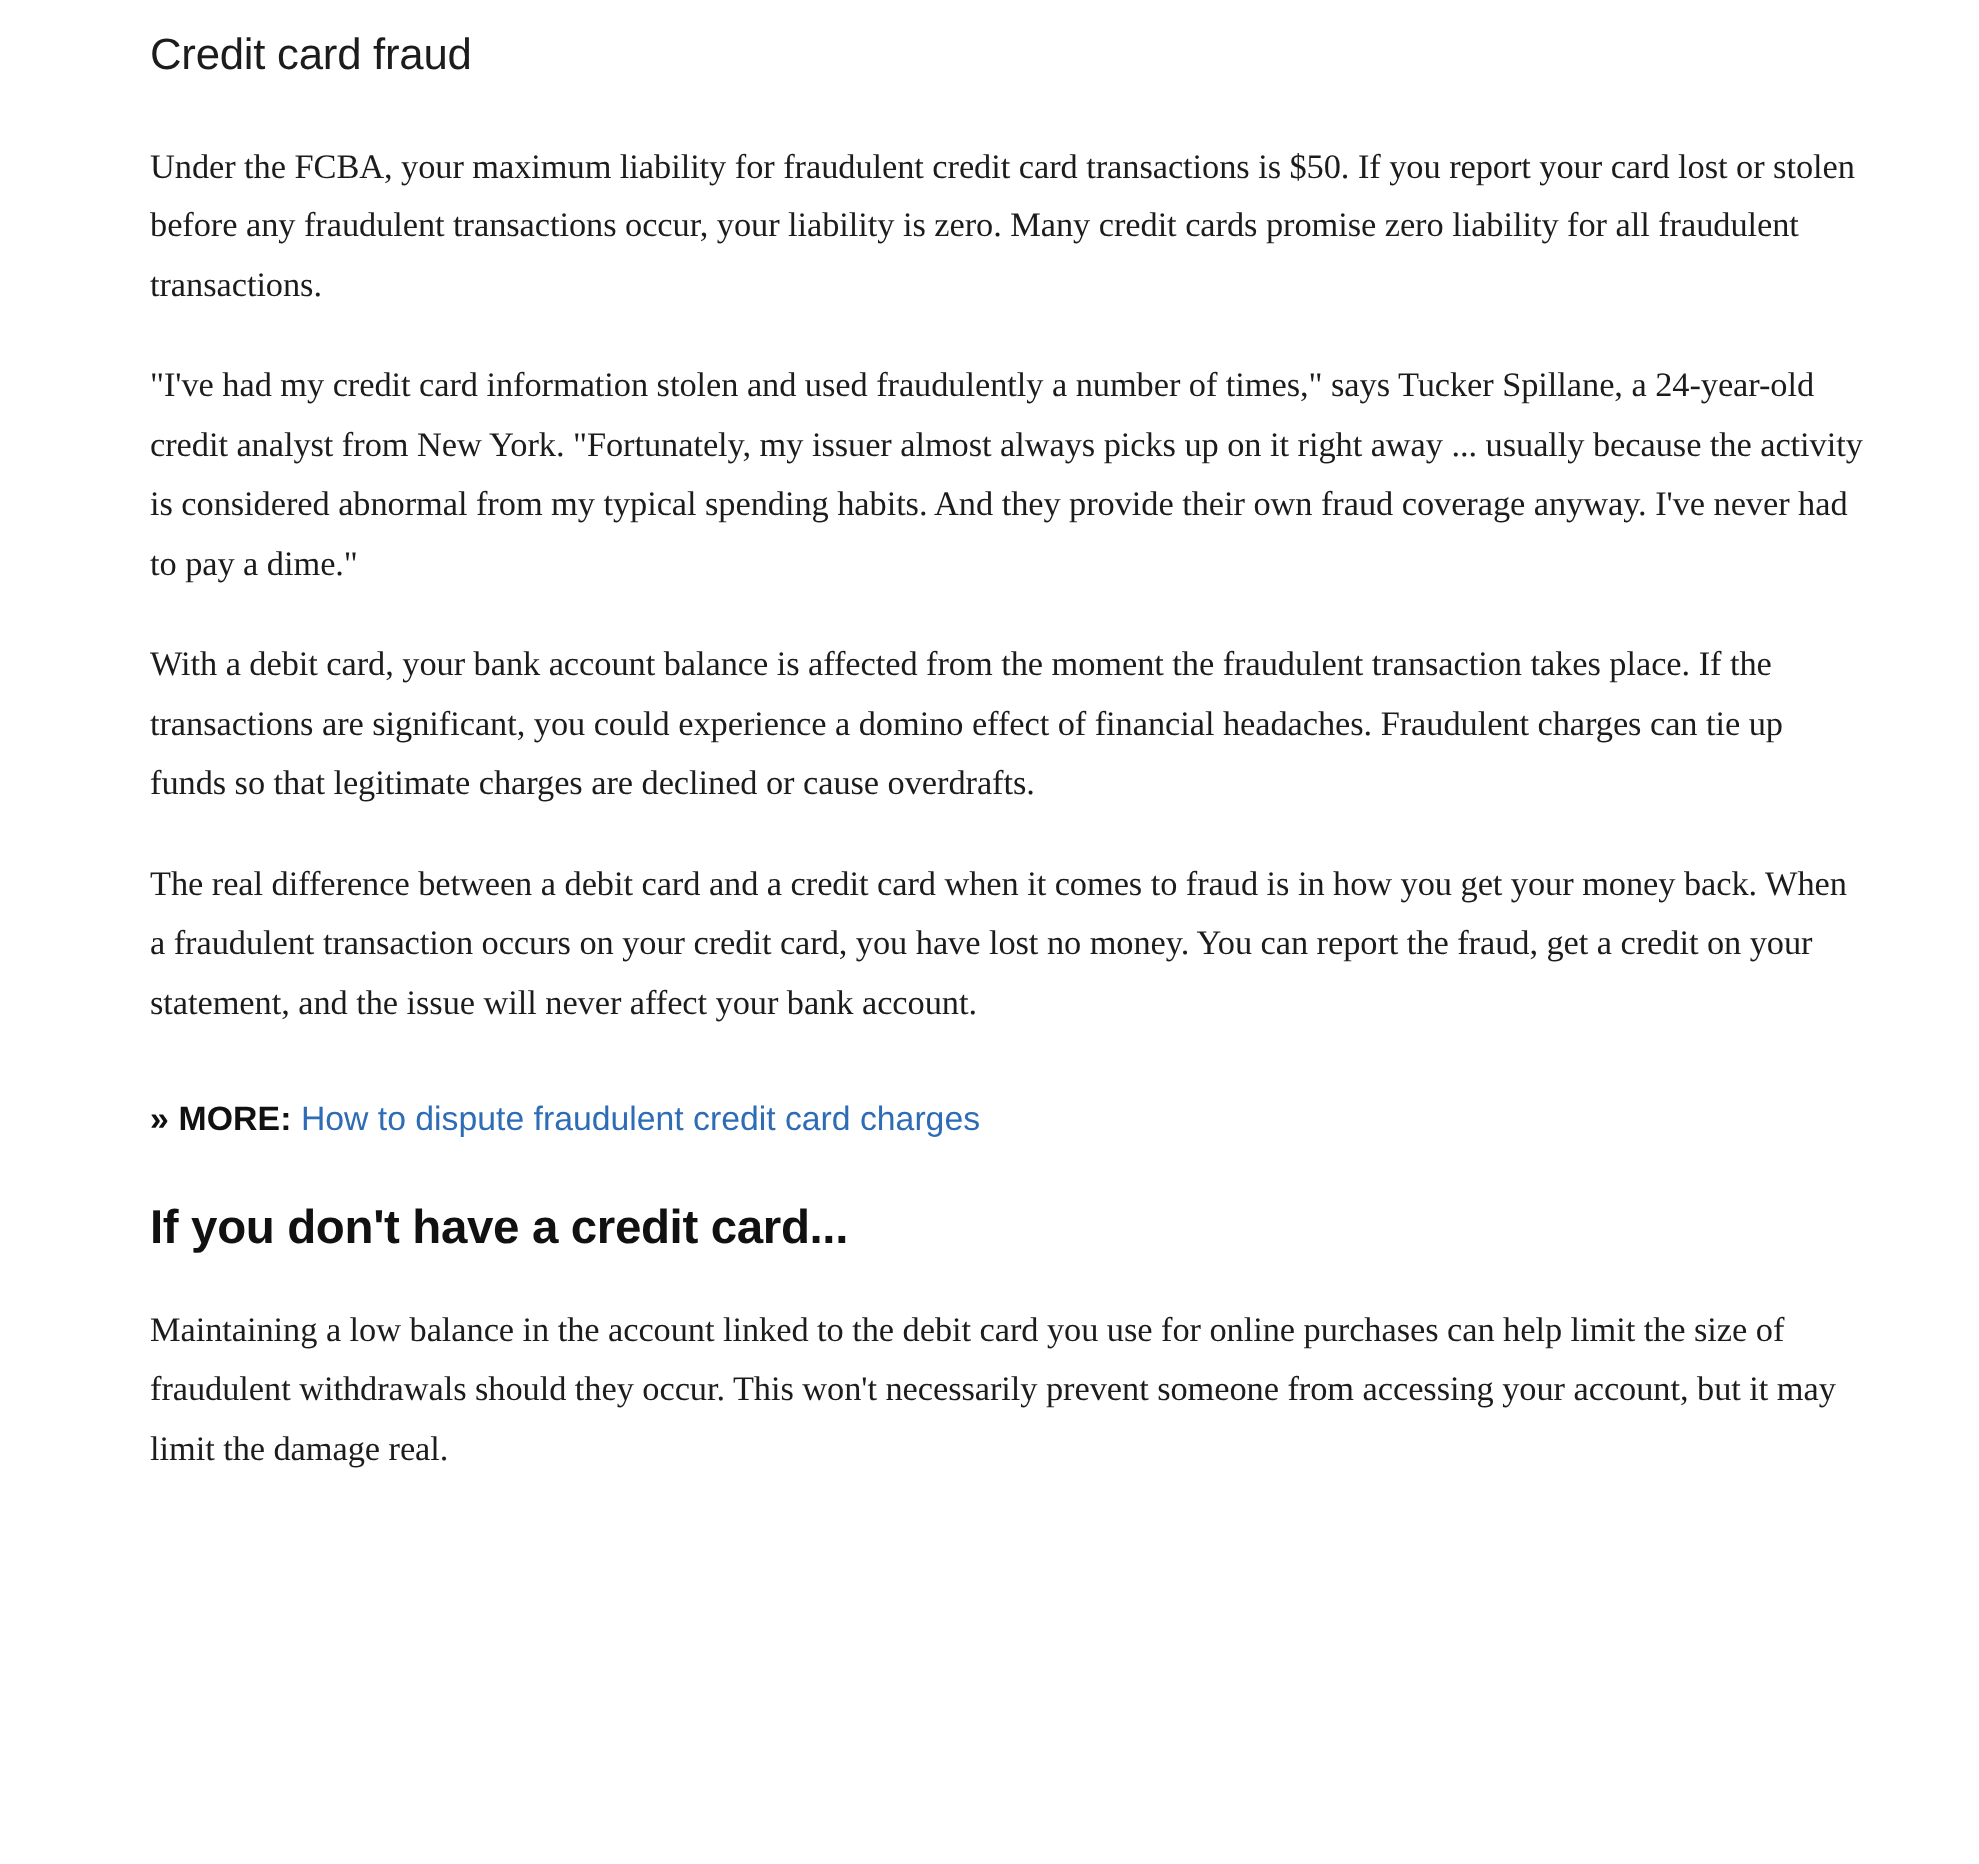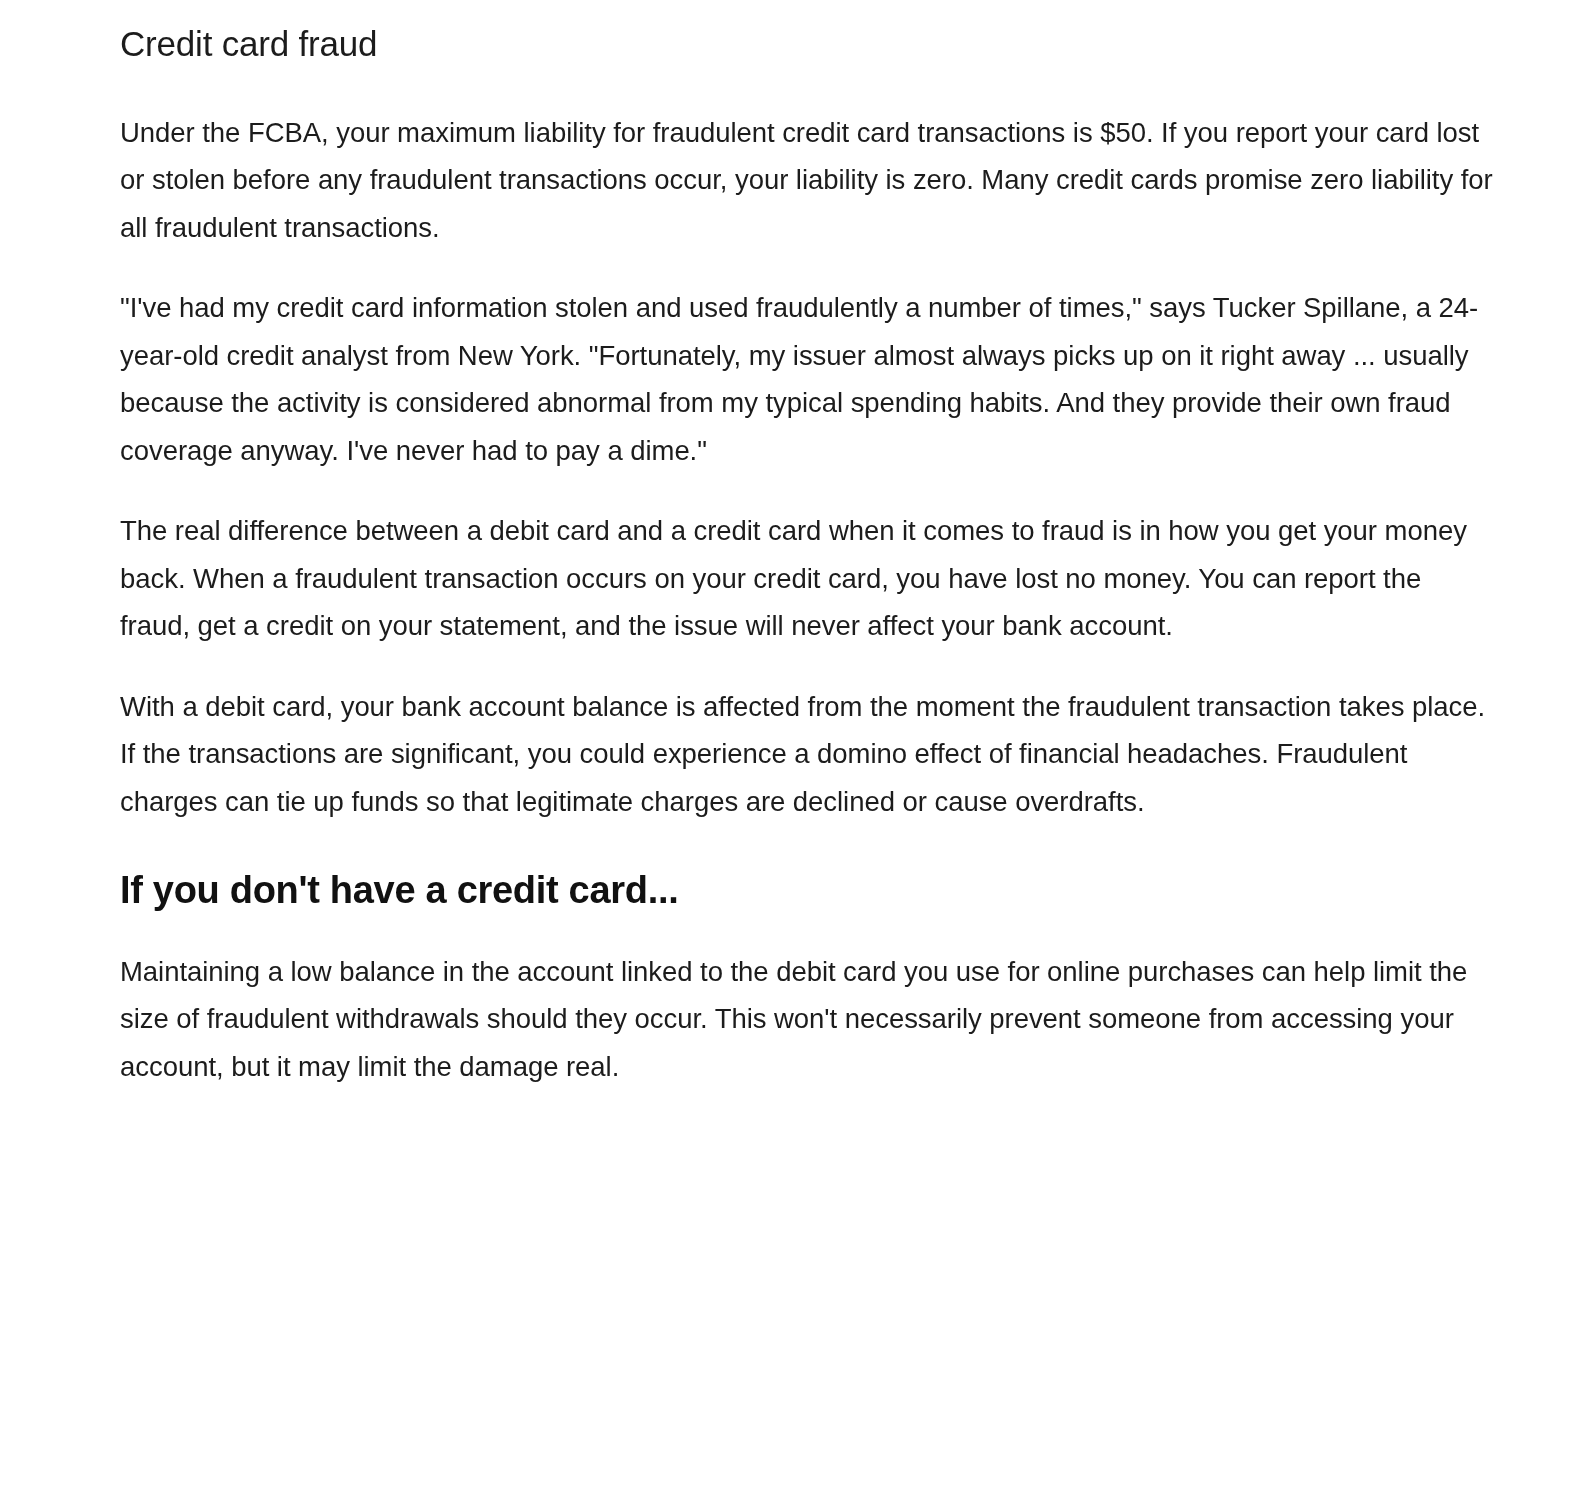--- a/index.html
+++ b/index.html
@@ -30,20 +30,21 @@
     padding-top: 22px;
   }
   p.body-text {
     font-size: 27.5px;
     line-height: 47.5px;
     font-weight: 400;
     color: #1c1c1c;
     margin: 33px 0 0 0;
     max-width: 1375px;
     letter-spacing: -0.05px;
+    font-family: Liberation Serif, serif;
   }
   p.body-text:first-of-type {
     margin-top: 43px;
   }
   .more-line {
     font-size: 27px;
     line-height: 44px;
     margin: 48px 0 0 0;
     max-width: 1375px;
   }
@@ -73,24 +74,25 @@
 <body>
 
 <div class="article">
 
   <h2 class="section-title">Credit card fraud</h2>
 
   <p class="body-text">Under the FCBA, your maximum liability for fraudulent credit card transactions is $50. If you report your card lost or stolen before any fraudulent transactions occur, your liability is zero. Many credit cards promise zero liability for all fraudulent transactions.</p>
 
   <p class="body-text">"I've had my credit card information stolen and used fraudulently a number of times," says Tucker Spillane, a 24-year-old credit analyst from New York. "Fortunately, my issuer almost always picks up on it right away ... usually because the activity is considered abnormal from my typical spending habits. And they provide their own fraud coverage anyway. I've never had to pay a dime."</p>
 
+  <p class="body-text">With a debit card, your bank account balance is affected from the moment the fraudulent transaction takes place. If the transactions are significant, you could experience a domino effect of financial headaches. Fraudulent charges can tie up funds so that legitimate charges are declined or cause overdrafts.</p>
+
   <p class="body-text">The real difference between a debit card and a credit card when it comes to fraud is in how you get your money back. When a fraudulent transaction occurs on your credit card, you have lost no money. You can report the fraud, get a credit on your statement, and the issue will never affect your bank account.</p>
 
-  <p class="body-text">With a debit card, your bank account balance is affected from the moment the fraudulent transaction takes place. If the transactions are significant, you could experience a domino effect of financial headaches. Fraudulent charges can tie up funds so that legitimate charges are declined or cause overdrafts.</p>
-
+  <p class="more-line"><span class="more-prefix">» MORE:</span> <a class="more-link" href="#">How to dispute fraudulent credit card charges</a></p>
 
   <h3 class="sub-heading">If you don't have a credit card...</h3>
 
 
   <p class="body-text">Maintaining a low balance in the account linked to the debit card you use for online purchases can help limit the size of fraudulent withdrawals should they occur. This won't necessarily prevent someone from accessing your account, but it may limit the damage real.</p>
 
   <div class="spacer-bottom"></div>
 </div>
 
 </body></html>

